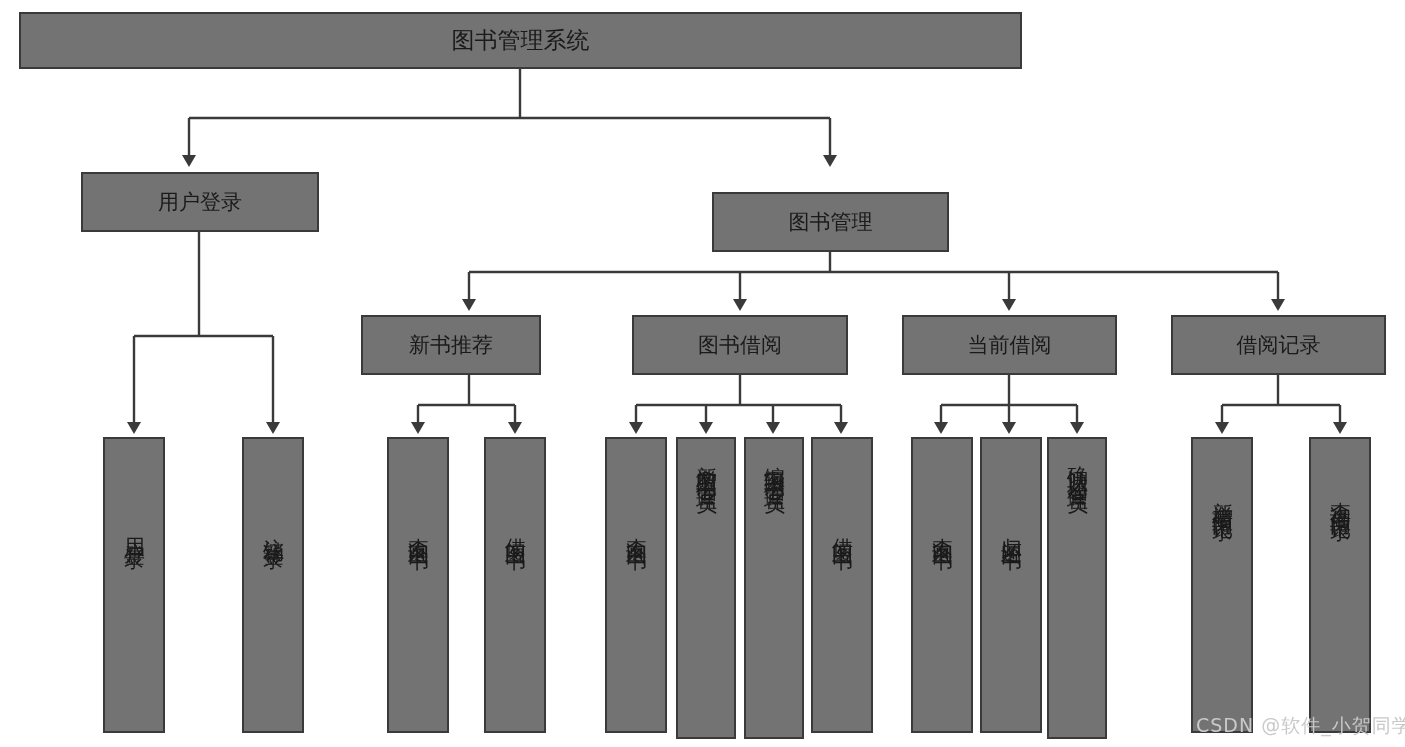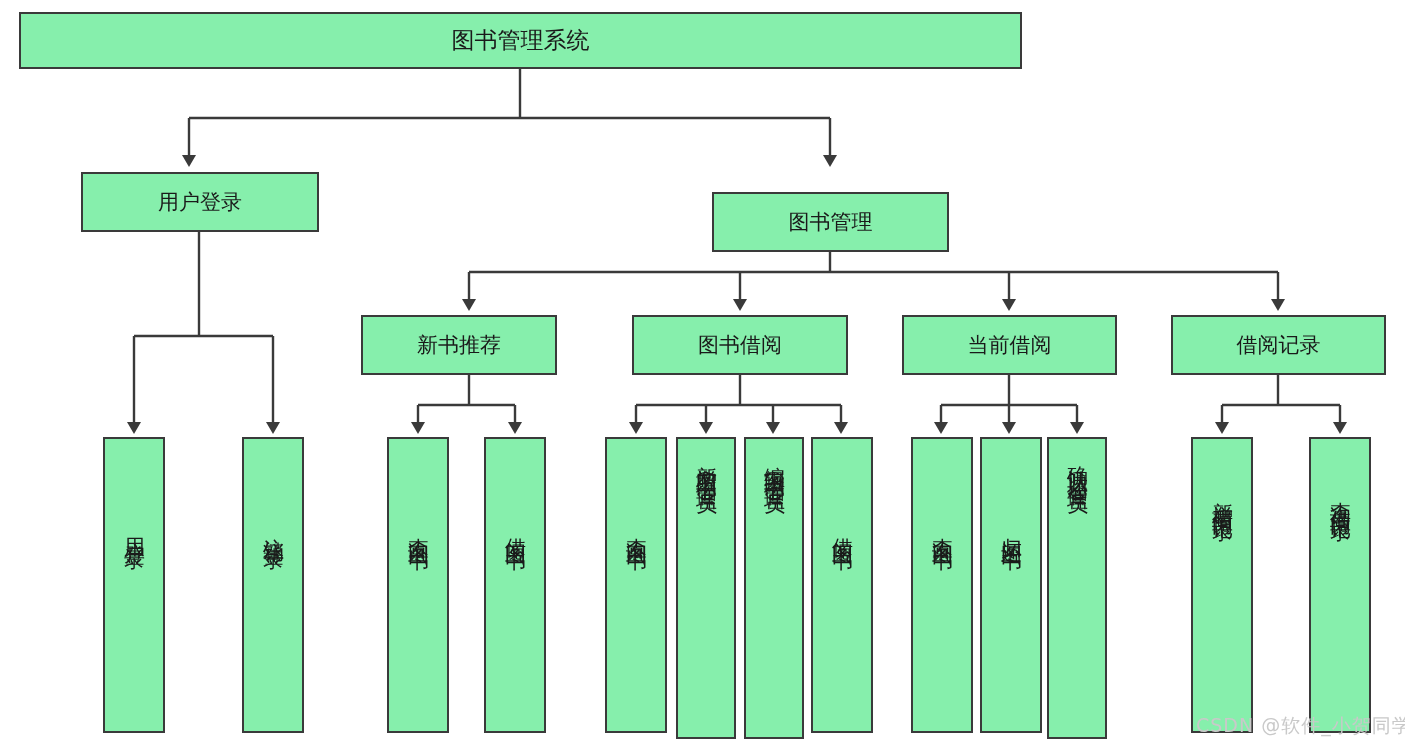--- a/index.html
+++ b/index.html
@@ -21,21 +21,21 @@
     position: absolute;
     left: 0;
     top: 0;
     width: 1405px;
     height: 747px;
   }
   .node {
     position: absolute;
     box-sizing: border-box;
     border: 2px solid #3a3a3a;
-    background: #86efac;
+    background: #737373;
     display: flex;
     align-items: center;
     justify-content: center;
     color: #1a1a1a;
   }
   .node.level0 { font-size: 23px; }
   .node.level1 { font-size: 21px; }
   .node.level2 { font-size: 21px; }
   .node.leaf {
     align-items: flex-start;
@@ -123,21 +123,21 @@
     <span>图书管理系统</span>
   </div>
 
   <div class="node level1" style="left:81px; top:172px; width:238px; height:60px;">
     <span>用户登录</span>
   </div>
   <div class="node level1" style="left:712px; top:172px; width:237px; height:60px;margin-top:20px;">
     <span>图书管理</span>
   </div>
 
-  <div class="node level2" style="left:361px; top:315px; width:196px; height:60px;">
+  <div class="node level2" style="left:361px; top:315px; width:180px; height:60px;">
     <span>新书推荐</span>
   </div>
   <div class="node level2" style="left:632px; top:315px; width:216px; height:60px;">
     <span>图书借阅</span>
   </div>
   <div class="node level2" style="left:902px; top:315px; width:215px; height:60px;">
     <span>当前借阅</span>
   </div>
   <div class="node level2" style="left:1171px; top:315px; width:215px; height:60px;">
     <span>借阅记录</span>

